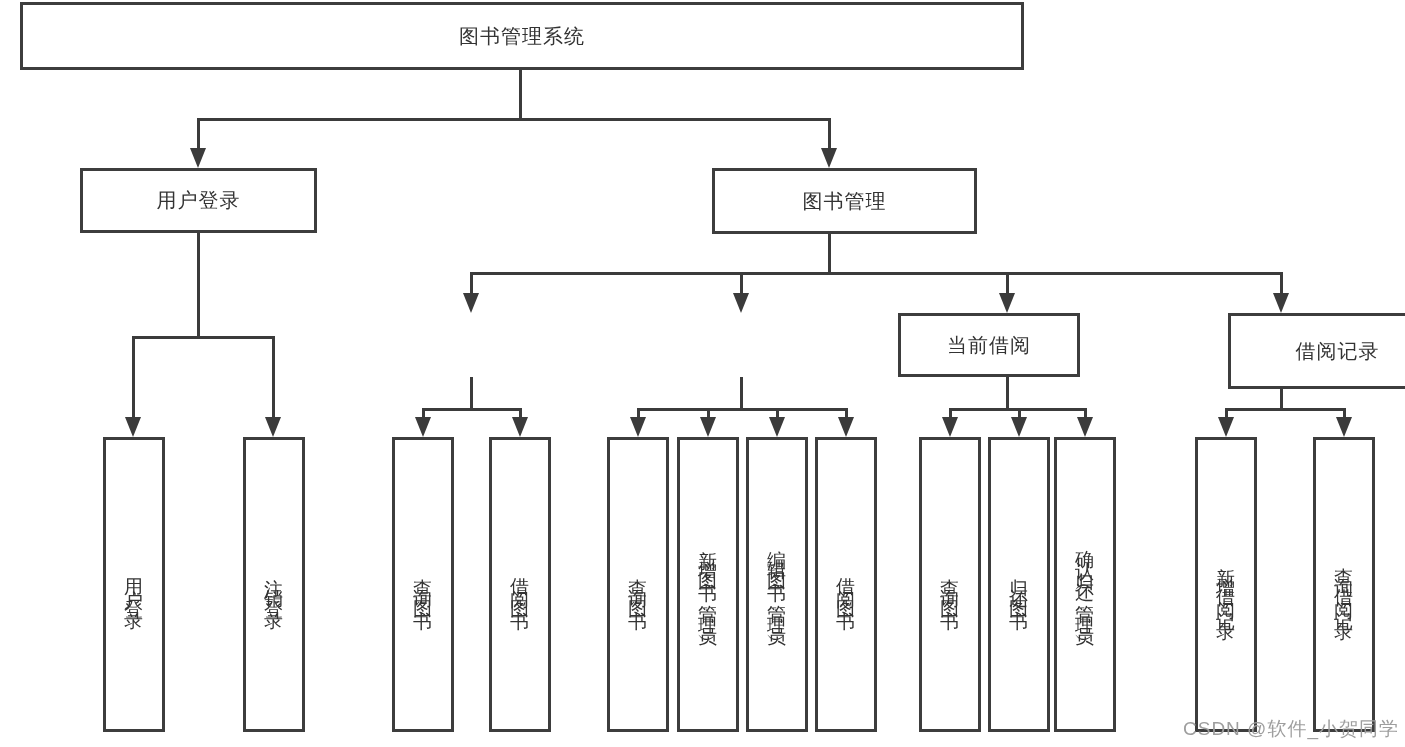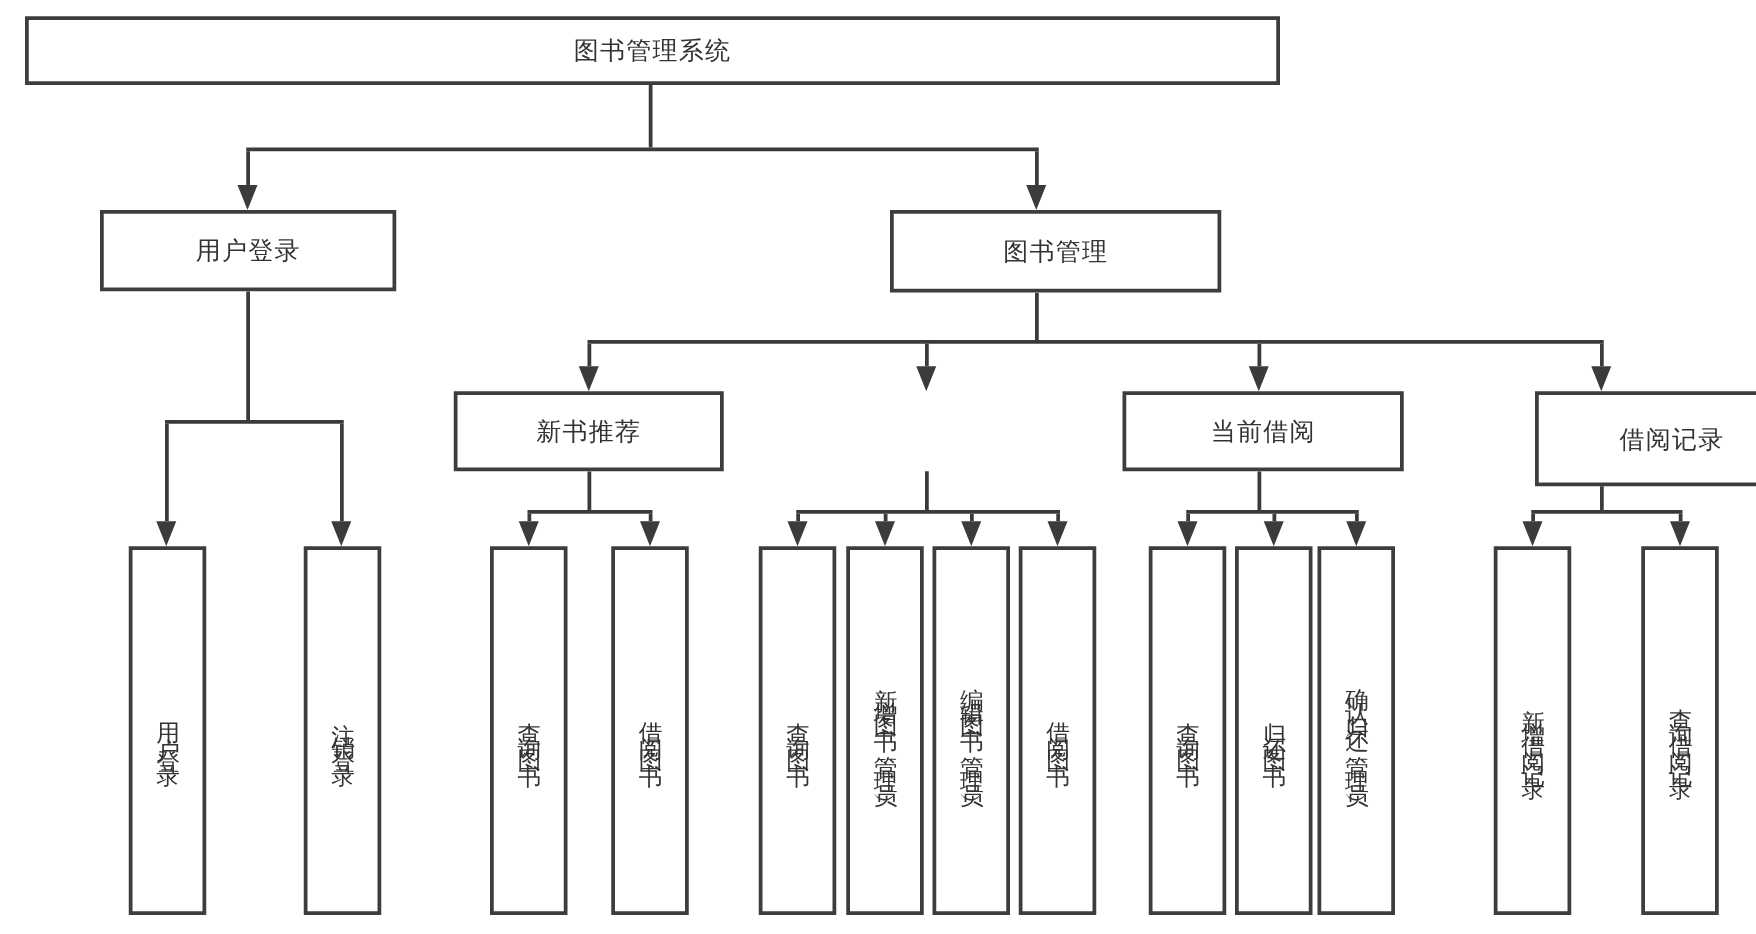--- a/index.html
+++ b/index.html
@@ -75,35 +75,32 @@
   <div class="arrow" style="left:630px;top:417px"></div>
   <div class="arrow" style="left:700px;top:417px"></div>
   <div class="arrow" style="left:769px;top:417px"></div>
   <div class="arrow" style="left:838px;top:417px"></div>
   <div class="arrow" style="left:942px;top:417px"></div>
   <div class="arrow" style="left:1011px;top:417px"></div>
   <div class="arrow" style="left:1077px;top:417px"></div>
   <div class="arrow" style="left:1218px;top:417px"></div>
   <div class="arrow" style="left:1336px;top:417px"></div>
 
-  <div class="box hbox" style="left:20px;top:13px;width:1004px;height:55px">
+  <div class="box hbox" style="left:20px;top:2px;width:1004px;height:68px">
     <span>图书管理系统</span>
   </div>
 
   <div class="box hbox" style="left:80px;top:168px;width:237px;height:65px">
     <span>用户登录</span>
   </div>
   <div class="box hbox" style="left:712px;top:168px;width:265px;height:66px">
     <span>图书管理</span>
   </div>
 
-  <div class="box hbox" style="left:363px;top:313px;width:216px;height:64px">
-    <span>新书推荐</span>
-  </div>
-  <div class="box hbox" style="left:898px;top:313px;width:225px;height:64px">
+  <div class="box hbox" style="left:898px;top:313px;width:182px;height:64px">
     <span>当前借阅</span>
   </div>
   <div class="box hbox" style="left:1228px;top:313px;width:219px;height:76px">
     <span>借阅记录</span>
   </div>
 
   <div class="box vbox" style="left:103px;top:437px;width:62px;height:295px">
     <span class="vtext">用户登录</span>
   </div>
   <div class="box vbox" style="left:243px;top:437px;width:62px;height:295px">
@@ -140,14 +137,15 @@
     <span class="vtext">确认归还（管理员）</span>
   </div>
 
   <div class="box vbox" style="left:1195px;top:437px;width:62px;height:295px">
     <span class="vtext">新增借阅记录</span>
   </div>
   <div class="box vbox" style="left:1313px;top:437px;width:62px;height:295px">
     <span class="vtext">查询借阅记录</span>
   </div>
 
+  <div class="watermark">CSDN @软件_小贺同学</div>
 
 </div>
 
 </body></html>

